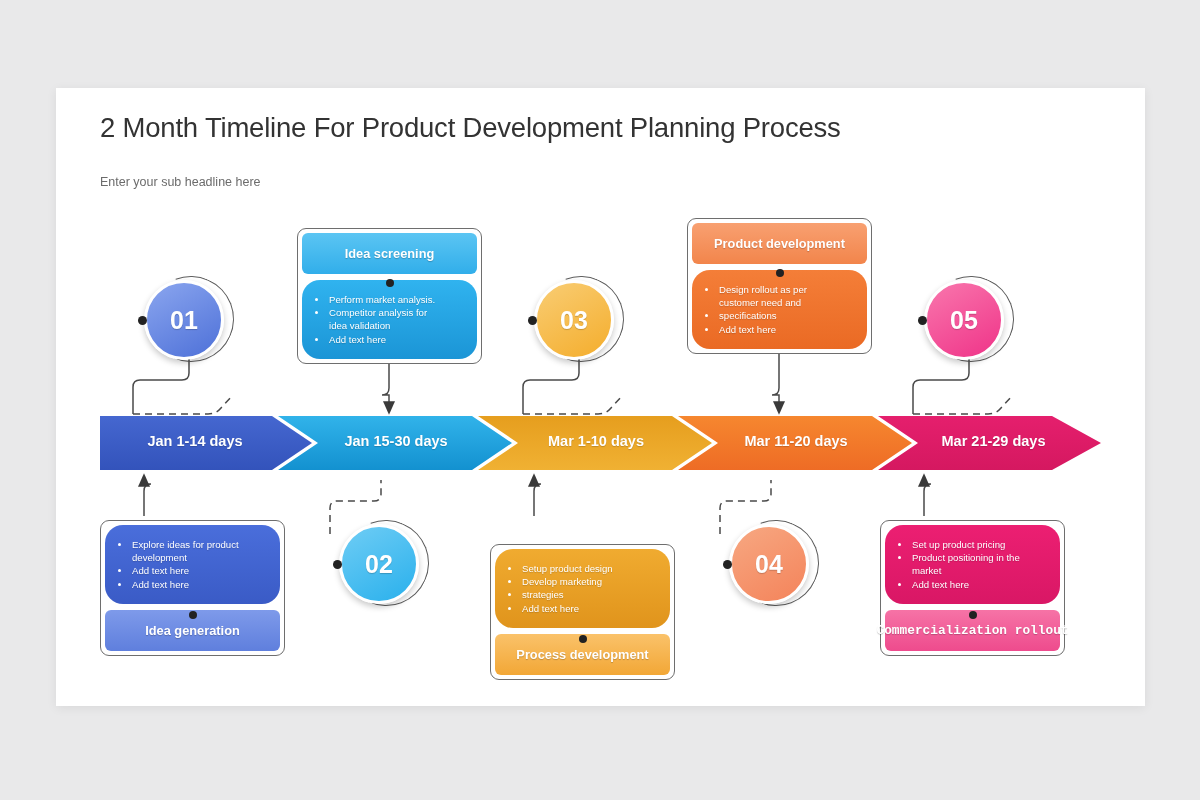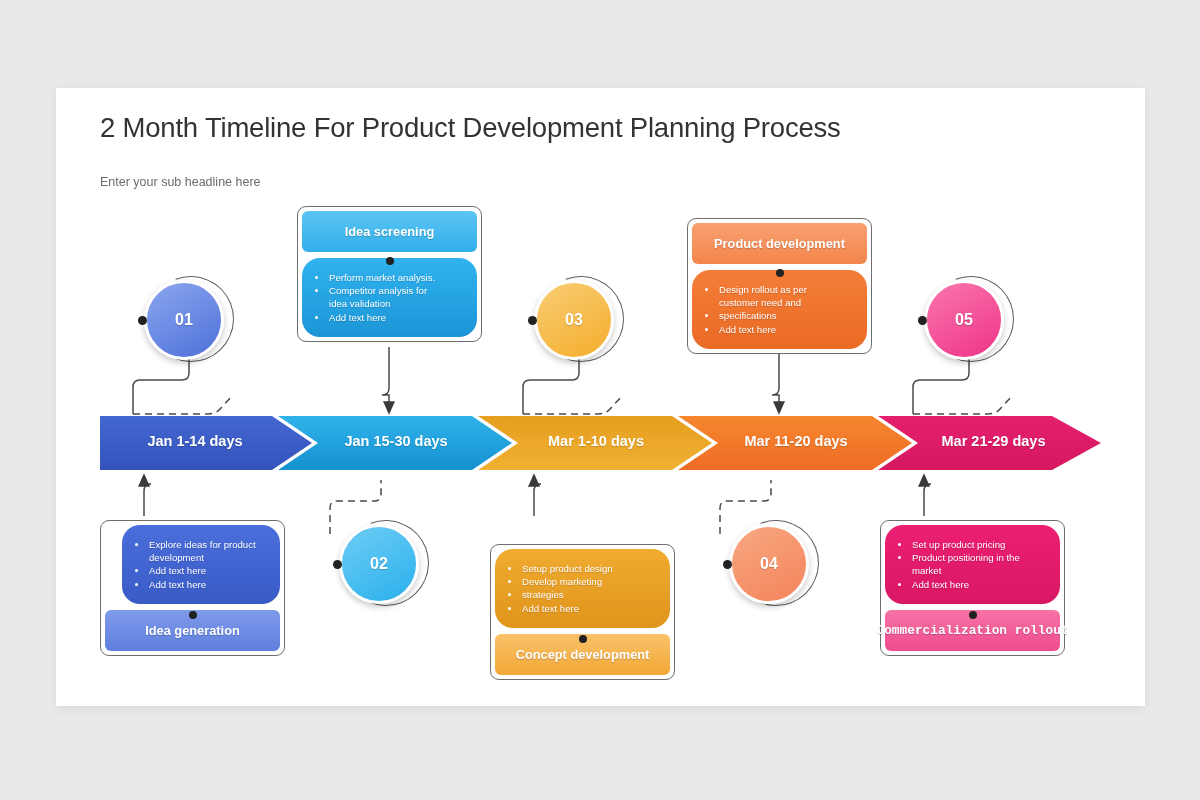--- a/index.html
+++ b/index.html
@@ -49,21 +49,21 @@
     transform:rotate(24deg);
   }
   .disc {
     position:absolute; left:0px; top:6px; width:80px; height:80px;
     border-radius:50%;
     display:flex; align-items:center; justify-content:center;
     box-shadow:0 3px 6px rgba(0,0,0,0.22);
     border:3px solid #ffffff;
   }
   .disc span {
-    color:#ffffff; font-size:16px; font-weight:bold;
+    color:#ffffff; font-size:25px; font-weight:bold;
     text-shadow:0 1px 1px rgba(0,0,0,0.2);
   }
   .anchor-dot {
     position:absolute; width:9px; height:9px; border-radius:50%;
     background:#222; left:-6px; top:42px;
   }
 
   
   .card {
     position:absolute; width:185px;
@@ -218,21 +218,21 @@
   </div>
 
   <div class="circ-wrap" style="left:868px; top:186px;">
     <div class="ring"></div>
     <div class="disc" style="background:linear-gradient(150deg,#f977ad,#ef3388);">
       <span>05</span>
     </div>
     <div class="anchor-dot"></div>
   </div>
 
-  <div class="card" style="left:241px; top:118px;">
+  <div class="card" style="left:241px; top:140px;">
     <div class="hd" style="background:linear-gradient(180deg,#5bc5f3,#31aeea);">Idea screening</div>
     <div class="joint" style="top:50px;"></div>
     <div class="bd" style="background:linear-gradient(180deg,#30b3ef,#1b95d6);">
       <ul>
         <li class="bullet">Perform market analysis.</li>
         <li class="bullet">Competitor analysis for</li>
         <li>idea validation</li>
         <li class="bullet">Add text here</li>
       </ul>
     </div>
@@ -245,21 +245,21 @@
       <ul>
         <li class="bullet">Design rollout as per</li>
         <li>customer need and</li>
         <li class="bullet">specifications</li>
         <li class="bullet">Add text here</li>
       </ul>
     </div>
   </div>
 
   <div class="card lower" style="left:44px; top:432px;">
-    <div class="bd" style="background:linear-gradient(180deg,#4a6edb,#3a5bc6);margin-left:17px;">
+    <div class="bd" style="background:linear-gradient(180deg,#4a6edb,#3a5bc6);">
       <ul>
         <li class="bullet">Explore ideas for product</li>
         <li>development</li>
         <li class="bullet">Add text here</li>
         <li class="bullet">Add text here</li>
       </ul>
     </div>
     <div class="joint" style="top:90px;"></div>
     <div class="hd" style="background:linear-gradient(180deg,#7e9aea,#5f7fdd);text-align:center;">Idea generation</div>
   </div>
@@ -267,21 +267,21 @@
   <div class="card lower" style="left:434px; top:456px;">
     <div class="bd" style="background:linear-gradient(180deg,#f0ab30,#e0941c);">
       <ul>
         <li class="bullet">Setup product design</li>
         <li class="bullet">Develop marketing</li>
         <li class="bullet">strategies</li>
         <li class="bullet">Add text here</li>
       </ul>
     </div>
     <div class="joint" style="top:90px;"></div>
-    <div class="hd" style="background:linear-gradient(180deg,#fac26a,#f2a736);">Concept development</div>
+    <div class="hd" style="background:linear-gradient(180deg,#fac26a,#f2a736);">Process development</div>
   </div>
 
   <div class="card lower" style="left:824px; top:432px;">
     <div class="bd" style="background:linear-gradient(180deg,#ec1f72,#d91765);">
       <ul>
         <li class="bullet">Set up product pricing</li>
         <li class="bullet">Product positioning in the</li>
         <li>market</li>
         <li class="bullet">Add text here</li>
       </ul>

